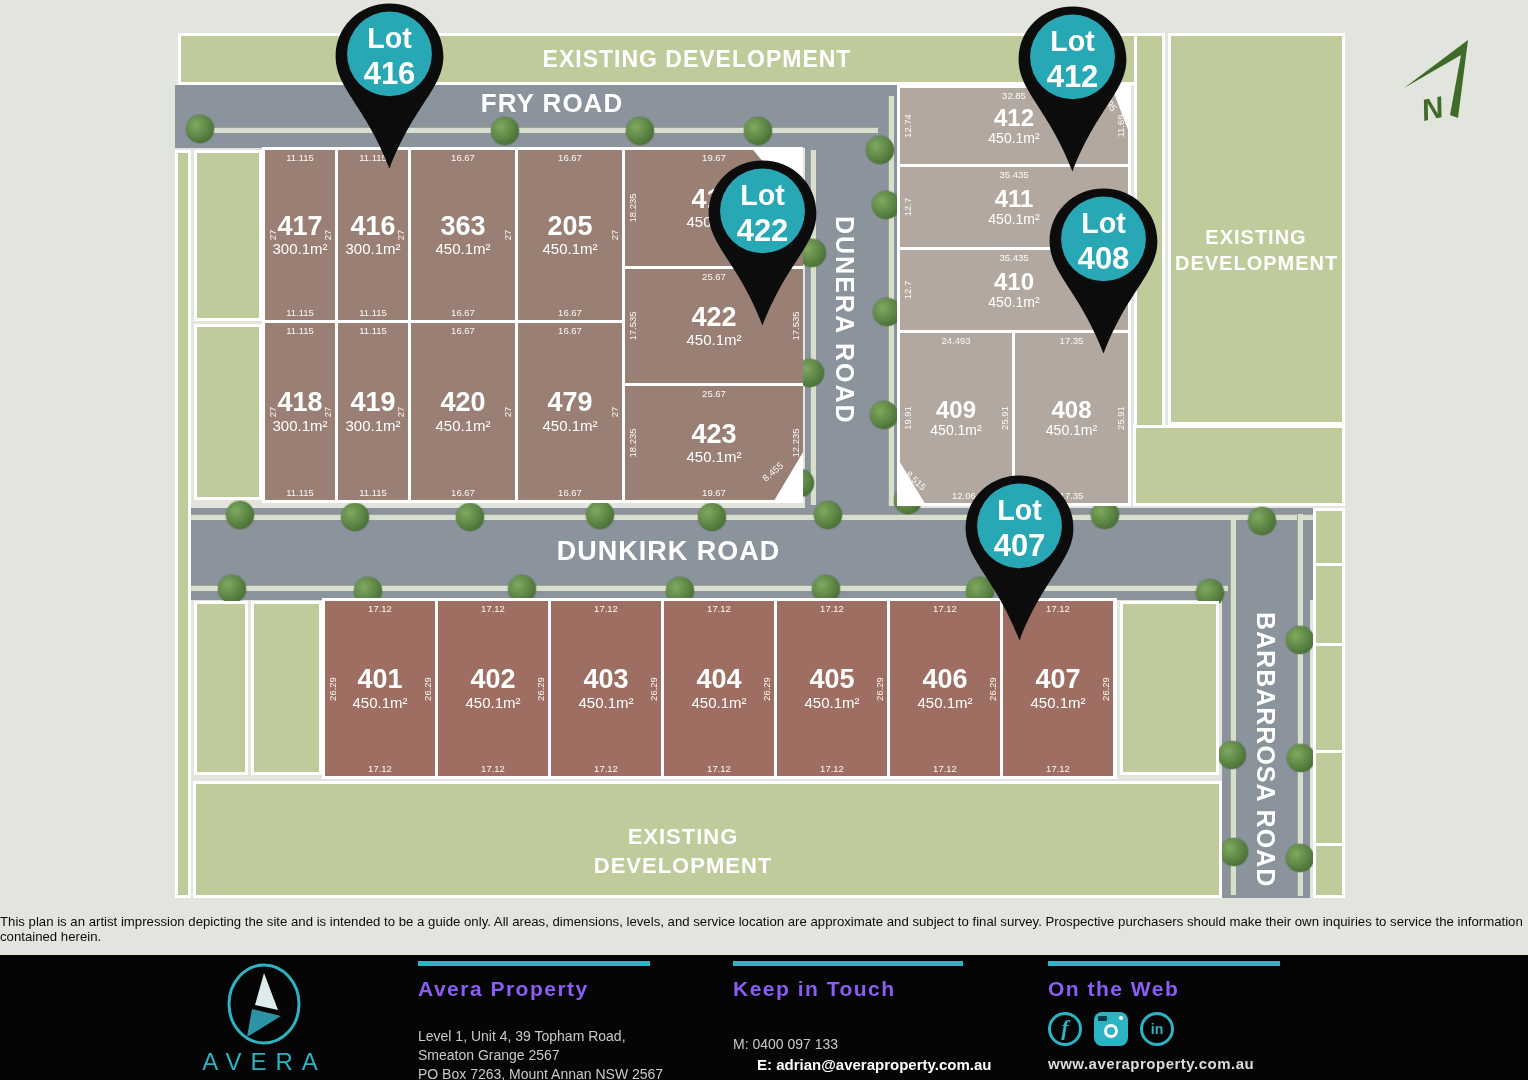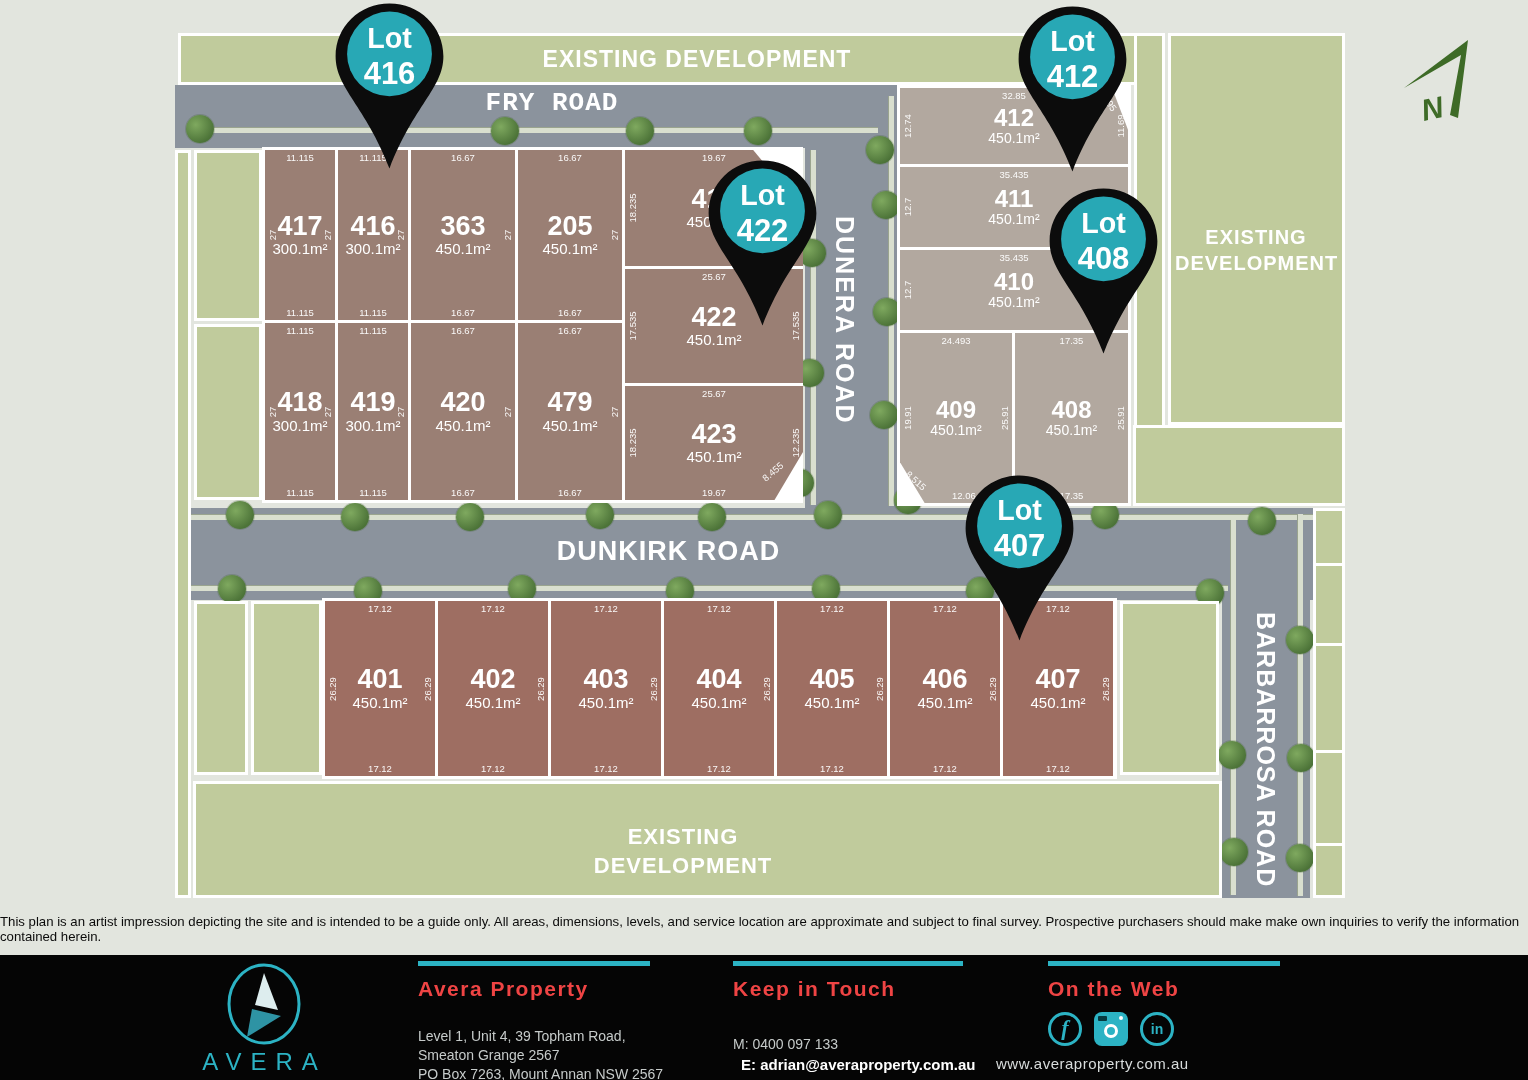--- a/index.html
+++ b/index.html
@@ -77,21 +77,21 @@
     display:flex;align-items:center;justify-content:center;
     font-size:13.2px;color:#0b0b0b;z-index:8;
   }
   
   #footer{
     position:absolute;left:0;top:955px;width:1528px;height:125px;
     background:#050505;z-index:9;color:#c6cbca;
   }
   .footer-bar{position:absolute;top:6px;height:5px;background:#2cb3c4;}
   .footer-heading{
-    position:absolute;top:22px;color:#ef4444;font-weight:bold;
+    position:absolute;top:22px;color:#8b5cf6;font-weight:bold;
     font-size:21px;letter-spacing:1.5px;white-space:nowrap;
   }
   .footer-text{position:absolute;font-size:14px;line-height:19px;color:#c6cbca;}
   .footer-email{position:absolute;font-size:15px;font-weight:bold;color:#fff;}
   .footer-url{position:absolute;font-size:15px;color:#d9dddd;letter-spacing:.5px;}
   #brand-word{
     position:absolute;left:190px;top:93px;width:140px;text-align:center;
     color:#2cb3c4;font-size:24px;letter-spacing:9px;text-indent:9px;
   }
   #avera-logo{position:absolute;left:218px;top:7px;}
@@ -150,21 +150,21 @@
     <div class="parcel-divider" style="top:52px;"></div>
     <div class="parcel-divider" style="top:132px;"></div>
     <div class="parcel-divider" style="top:239px;"></div>
     <div class="parcel-divider" style="top:332px;"></div>
   </div>
 
   <div class="green-label" style="left:527px;top:45px;width:340px;font-size:23px;">EXISTING DEVELOPMENT</div>
   <div class="green-label" style="left:1175px;top:224px;width:162px;font-size:20px;">EXISTING DEVELOPMENT</div>
   <div class="green-label" style="left:552px;top:823px;width:262px;font-size:22px;">EXISTING DEVELOPMENT</div>
 
-  <div class="road-label" style="left:446px;top:90px;width:212px;font-size:26px;font-family:Liberation Mono, monospace;">FRY ROAD</div>
+  <div class="road-label" style="left:446px;top:90px;width:212px;font-size:26px;">FRY ROAD</div>
   <div class="road-label v" style="left:832px;top:216px;font-size:25px;letter-spacing:2px;">DUNERA ROAD</div>
   <div class="road-label" style="left:556px;top:538px;width:225px;font-size:27px;">DUNKIRK ROAD</div>
   <div class="road-label v" style="left:1253px;top:612px;font-size:25px;letter-spacing:1px;">BARBARROSA ROAD</div>
 
   <svg id="north-arrow" width="84" height="100" viewBox="0 0 84 100">
     <polygon points="6,54 70,6 60,84 52,81 63,21" fill="#3e6b27"></polygon>
     <text x="24" y="86" font-size="30" font-style="italic" font-weight="bold" fill="#3e6b27" transform="rotate(-12 30 78)">N</text>
   </svg>
 <div class="tree" style="left: 186px; top: 115px;"></div>
     <div class="tree" style="left: 376px; top: 117px;"></div>
@@ -437,52 +437,52 @@
       <text class="pin-line2" x="50" y="73">408</text>
     </svg>
     <svg viewBox="0 0 100 150" class="pin" style="left: 962px; top: 472px;">
       <path d="M50 3 C76 3 97 23 97 49 C97 77 71 92 50 147 C29 92 3 77 3 49 C3 23 24 3 50 3 Z" fill="#0c0c0c"></path>
       <circle cx="50" cy="47" r="37" fill="#28a8b5"></circle>
       <text class="pin-line1" x="50" y="42">Lot</text>
       <text class="pin-line2" x="50" y="73">407</text>
     </svg>
   </div>
 
-<div id="disclaimer">This plan is an artist impression depicting the site and is intended to be a guide only. All areas, dimensions, levels, and service location are approximate and subject to final survey. Prospective purchasers should make make own inquiries to verify the information contained herein.</div>
+<div id="disclaimer">This plan is an artist impression depicting the site and is intended to be a guide only. All areas, dimensions, levels, and service location are approximate and subject to final survey. Prospective purchasers should make their own inquiries to service the information contained herein.</div>
 
 <div id="footer">
   <svg id="avera-logo" width="92" height="88" viewBox="0 0 92 88">
     <ellipse cx="46" cy="42" rx="35" ry="39" fill="none" stroke="#2cb3c4" stroke-width="3"></ellipse>
     <polygon points="46,11 60,48 37,43" fill="#ddedee"></polygon>
     <polygon points="34,47 63,54 29,75" fill="#2e93a4"></polygon>
   </svg>
   <div id="brand-word">AVERA</div>
 
   <div class="footer-bar" style="left:418px;width:232px;"></div>
   <div class="footer-heading" style="left:418px;">Avera  Property</div>
   <div class="footer-text" style="left:418px;top:72px;">
     <div>Level 1, Unit 4, 39 Topham Road,</div>
     <div>Smeaton Grange 2567</div>
     <div>PO Box 7263, Mount Annan NSW 2567</div>
   </div>
 
   <div class="footer-bar" style="left:733px;width:230px;"></div>
   <div class="footer-heading" style="left:733px;">Keep in Touch</div>
   <div class="footer-text" style="left:733px;top:80px;">M: 0400 097 133</div>
-  <div class="footer-email" style="left:741px;top:101px;">E: adrian@averaproperty.com.au</div>
+  <div class="footer-email" style="left:757px;top:101px;">E: adrian@averaproperty.com.au</div>
 
   <div class="footer-bar" style="left:1048px;width:232px;"></div>
   <div class="footer-heading" style="left:1048px;">On the Web</div>
   <div class="social">
     <div class="icon-circle">
       <span class="fb-f">f</span>
     </div>
     <div class="icon-square">
       <span class="ig-band"></span>
       <span class="ig-lens"></span>
       <span class="ig-dot"></span>
     </div>
     <div class="icon-circle">
       <span class="in-txt">in</span>
     </div>
   </div>
-  <div class="footer-url" style="left:996px;top:100px;">www.averaproperty.com.au</div>
+  <div class="footer-url" style="left:1048px;top:100px;font-weight:bold;">www.averaproperty.com.au</div>
 </div>
 
 </body></html>

